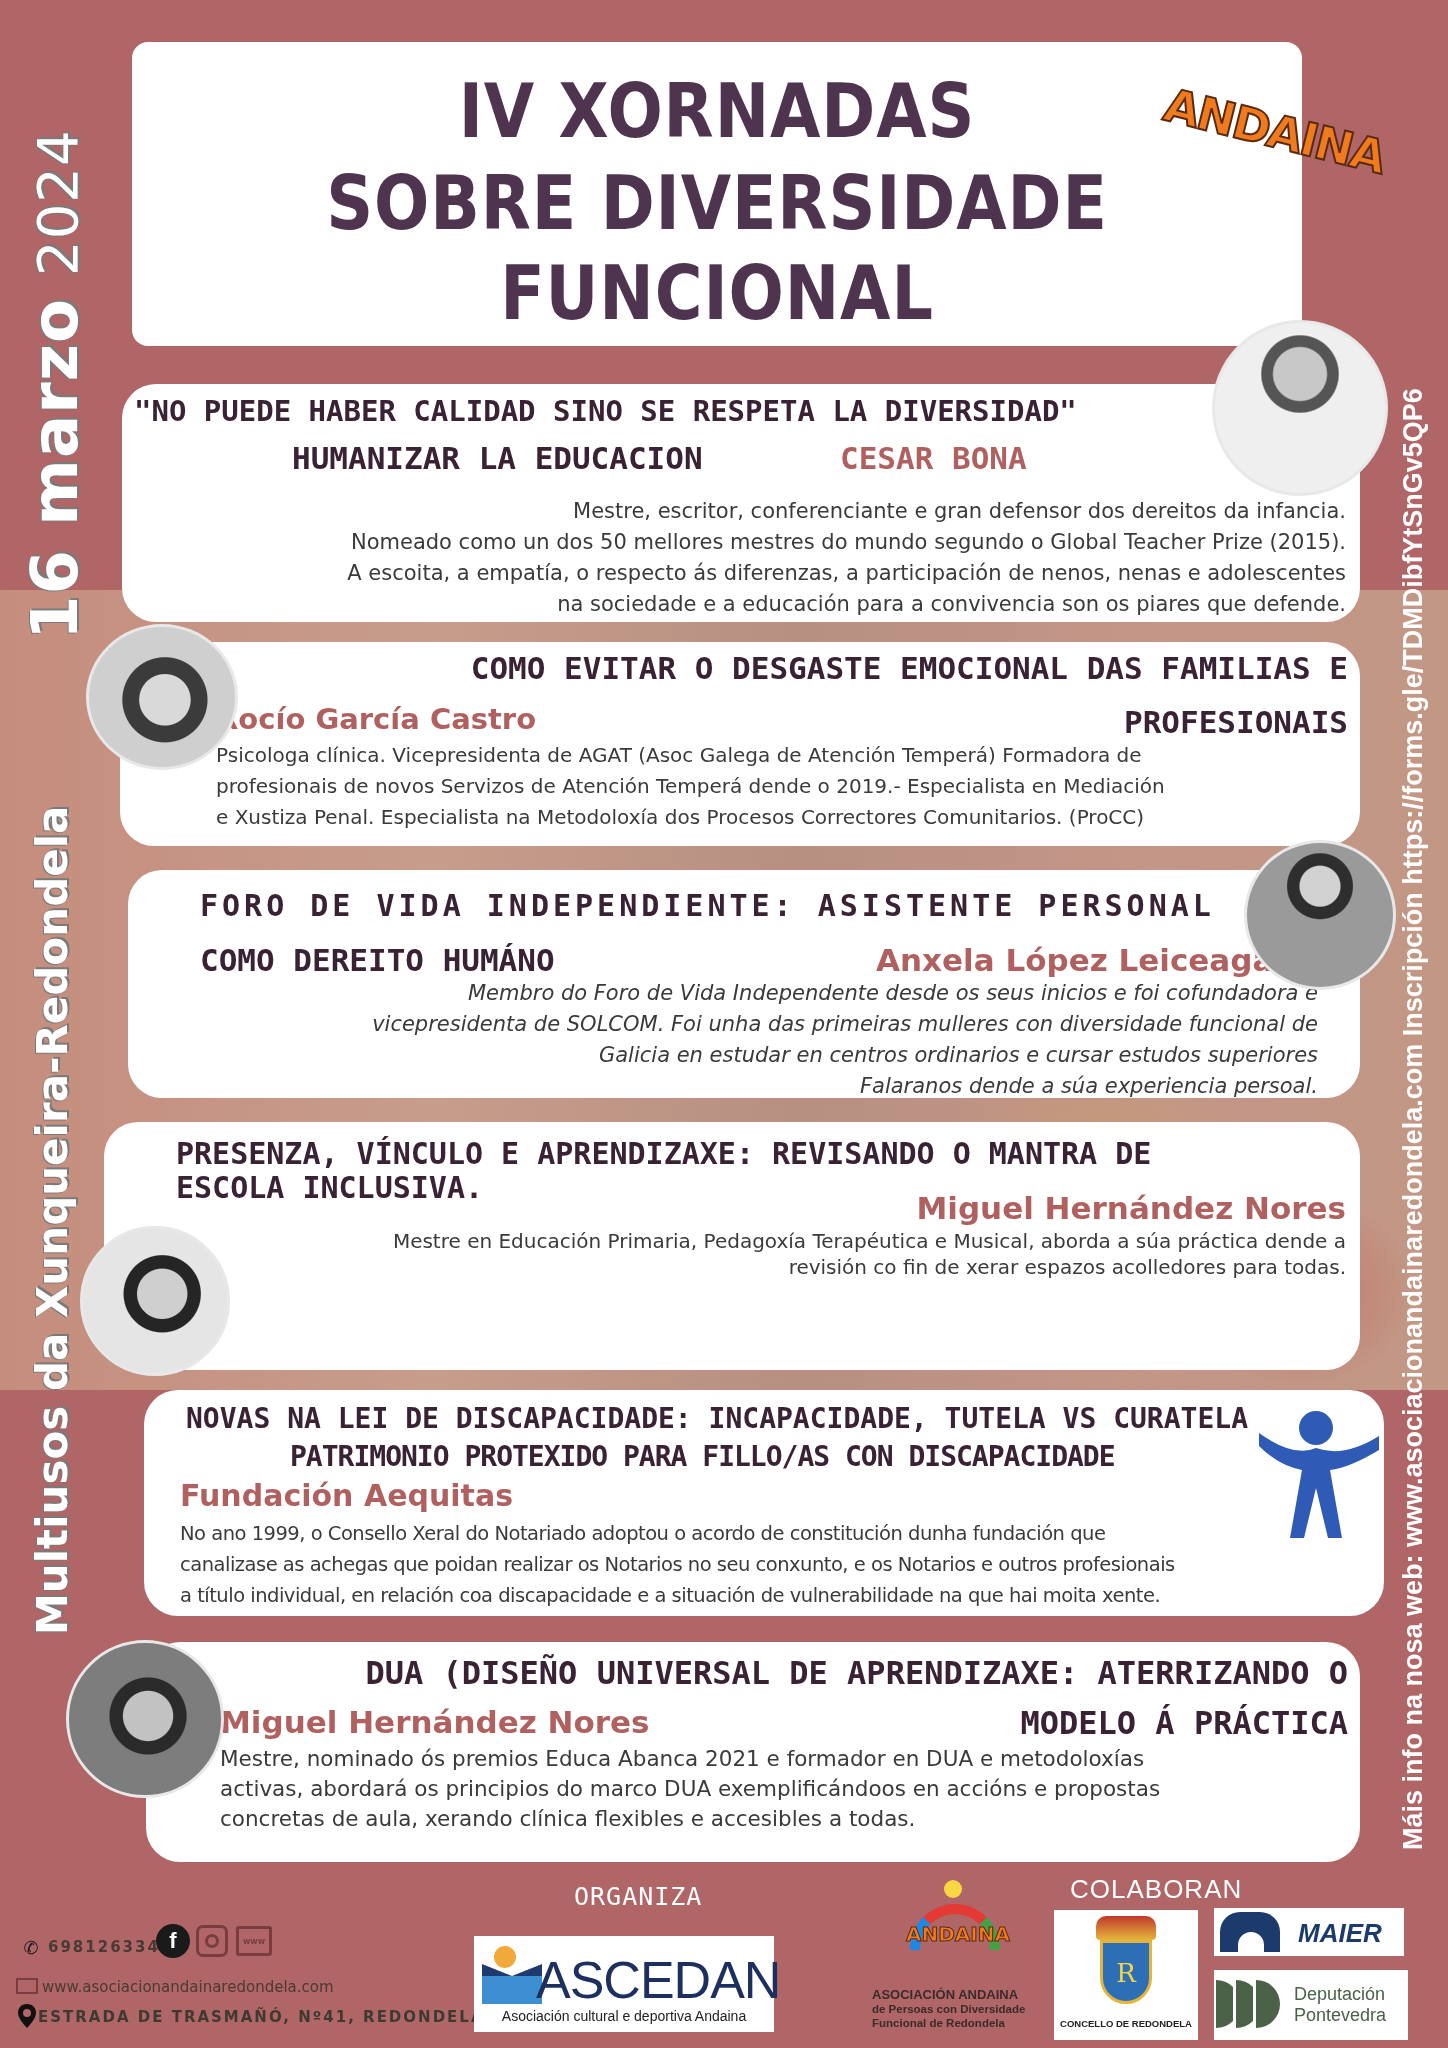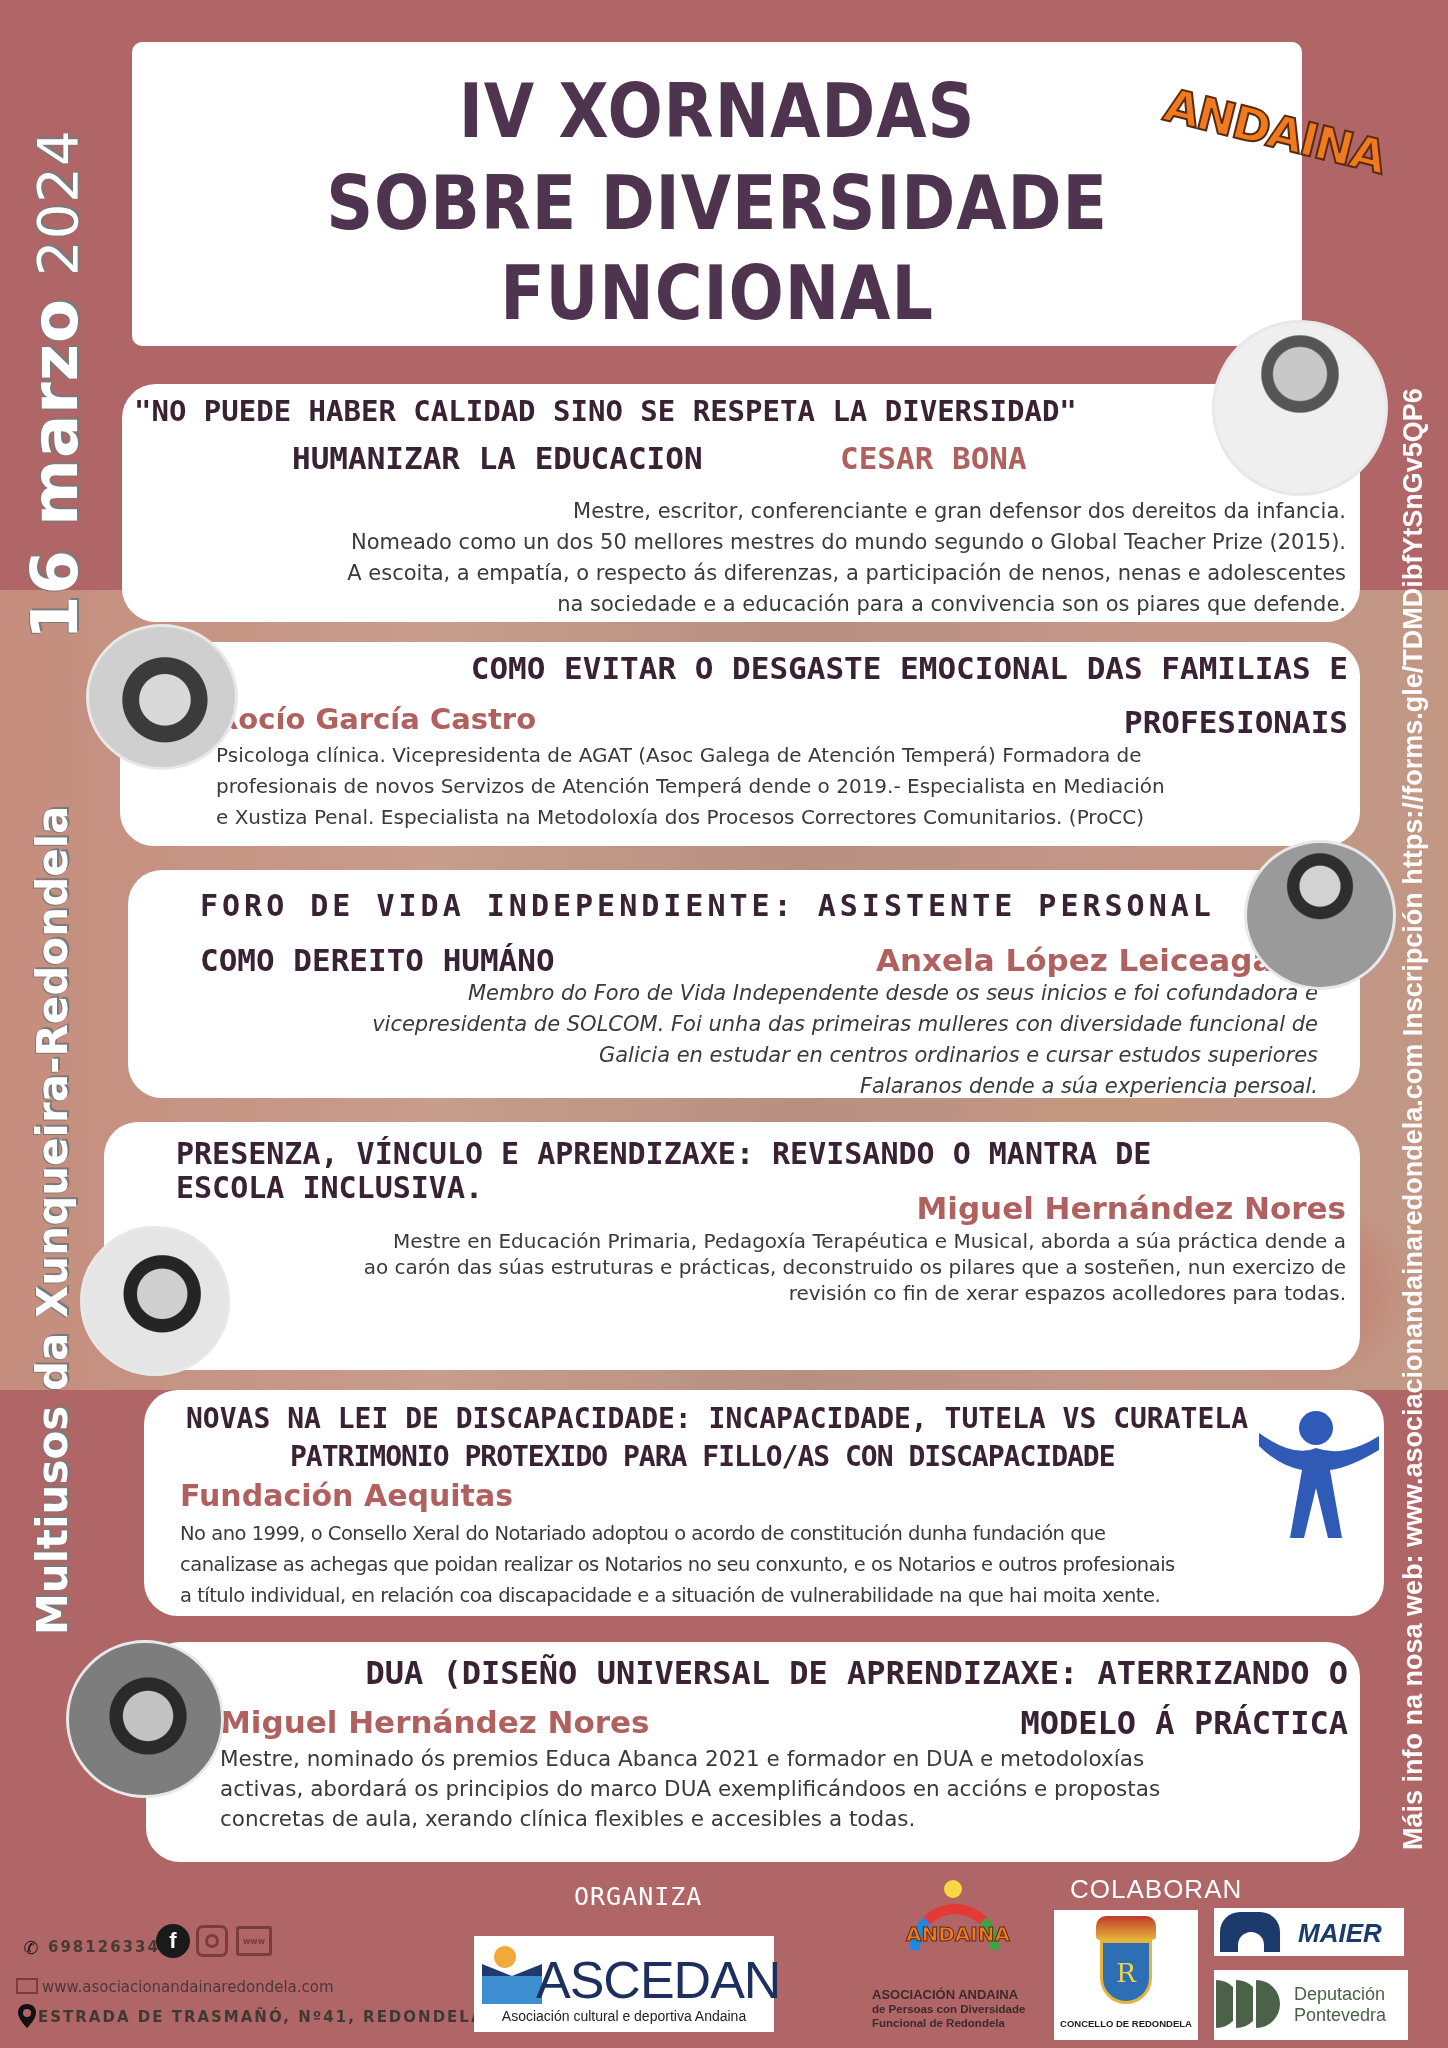--- a/index.html
+++ b/index.html
@@ -29,21 +29,21 @@
     font-family: "DejaVu Sans", sans-serif; font-weight: bold;
   }
   .v-date { left: 18px; top: 640px; font-size: 64px; letter-spacing: 1px;
     text-shadow: 2px 2px 0 #7a7a7a, -1px -1px 0 #7a7a7a; }
   .v-date .year { font-weight: normal; font-size: 56px; margin-left: 22px; }
   .v-venue { left: 28px; top: 1635px; font-size: 42px;
     text-shadow: 2px 2px 0 #7a7a7a, -1px -1px 0 #7a7a7a; }
   .v-right { left: 1398px; top: 1850px; font-size: 27px; font-family: "Liberation Sans", sans-serif; }
 
   .card { position: absolute; background: #fff; border-radius: 34px; }
-  .title-card { left: 132px; top: 42px; width: 1170px; height: 304px; border-radius: 10px; }
+  .title-card { left: 132px; top: 42px; width: 1170px; height: 304px; border-radius: 16px; }
   .title-line {
     position: absolute; left: 0; width: 100%; text-align: center;
     color: #4f3450; font-family: "DejaVu Sans", sans-serif; font-weight: bold;
     font-size: 74px; letter-spacing: 1px; transform: scaleX(0.88);
   }
   .andaina-word {
     position: absolute; left: 1030px; top: 62px; font-size: 46px; font-weight: bold;
     color: #f07b1e; -webkit-text-stroke: 2px #5a2a10; font-family: "DejaVu Sans", sans-serif;
     transform: rotate(14deg); letter-spacing: -2px;
   }
@@ -134,21 +134,20 @@
   </div>
 </div>
 <div class="avatar a3" style="left:1244px; top:840px; width:152px; height:150px;"></div>
 
 <div class="card" style="left:104px; top:1122px; width:1256px; height:248px;">
   <div class="htitle" style="left:72px; top:14px; font-size:30px;">PRESENZA, VÍNCULO E APRENDIZAXE: REVISANDO O  MANTRA DE</div>
   <div class="htitle" style="left:72px; top:48px; font-size:30px;">ESCOLA INCLUSIVA.</div>
   <div class="speaker" style="right:14px; top:68px; font-size:31px;">Miguel Hernández Nores</div>
   <div class="desc right" style="right:14px; top:106px; width:1200px; font-size:20px; line-height:26px;">
     <div>Mestre en Educación Primaria, Pedagoxía Terapéutica e Musical, aborda a súa práctica dende a</div>
-    <div>ao carón das súas estruturas e prácticas, deconstruido os pilares que a sosteñen, nun exercizo de</div>
     <div>revisión co fin de xerar espazos acolledores para todas.</div>
   </div>
 </div>
 <div class="avatar a4" style="left:80px; top:1226px; width:150px; height:150px;"></div>
 
 <div class="card" style="left:144px; top:1390px; width:1240px; height:226px;">
   <div class="htitle" style="left:42px; top:12px; font-size:28px;">NOVAS NA LEI DE DISCAPACIDADE: INCAPACIDADE, TUTELA VS CURATELA</div>
   <div class="htitle" style="left:146px; top:50px; font-size:28px; letter-spacing:-1px;">PATRIMONIO PROTEXIDO PARA FILLO/AS CON DISCAPACIDADE</div>
   <div class="speaker" style="left:36px; top:88px; font-size:30px;">Fundación Aequitas</div>
   <div class="desc" style="left:36px; top:128px; width:1180px; font-size:19.5px; letter-spacing:-0.5px;">

